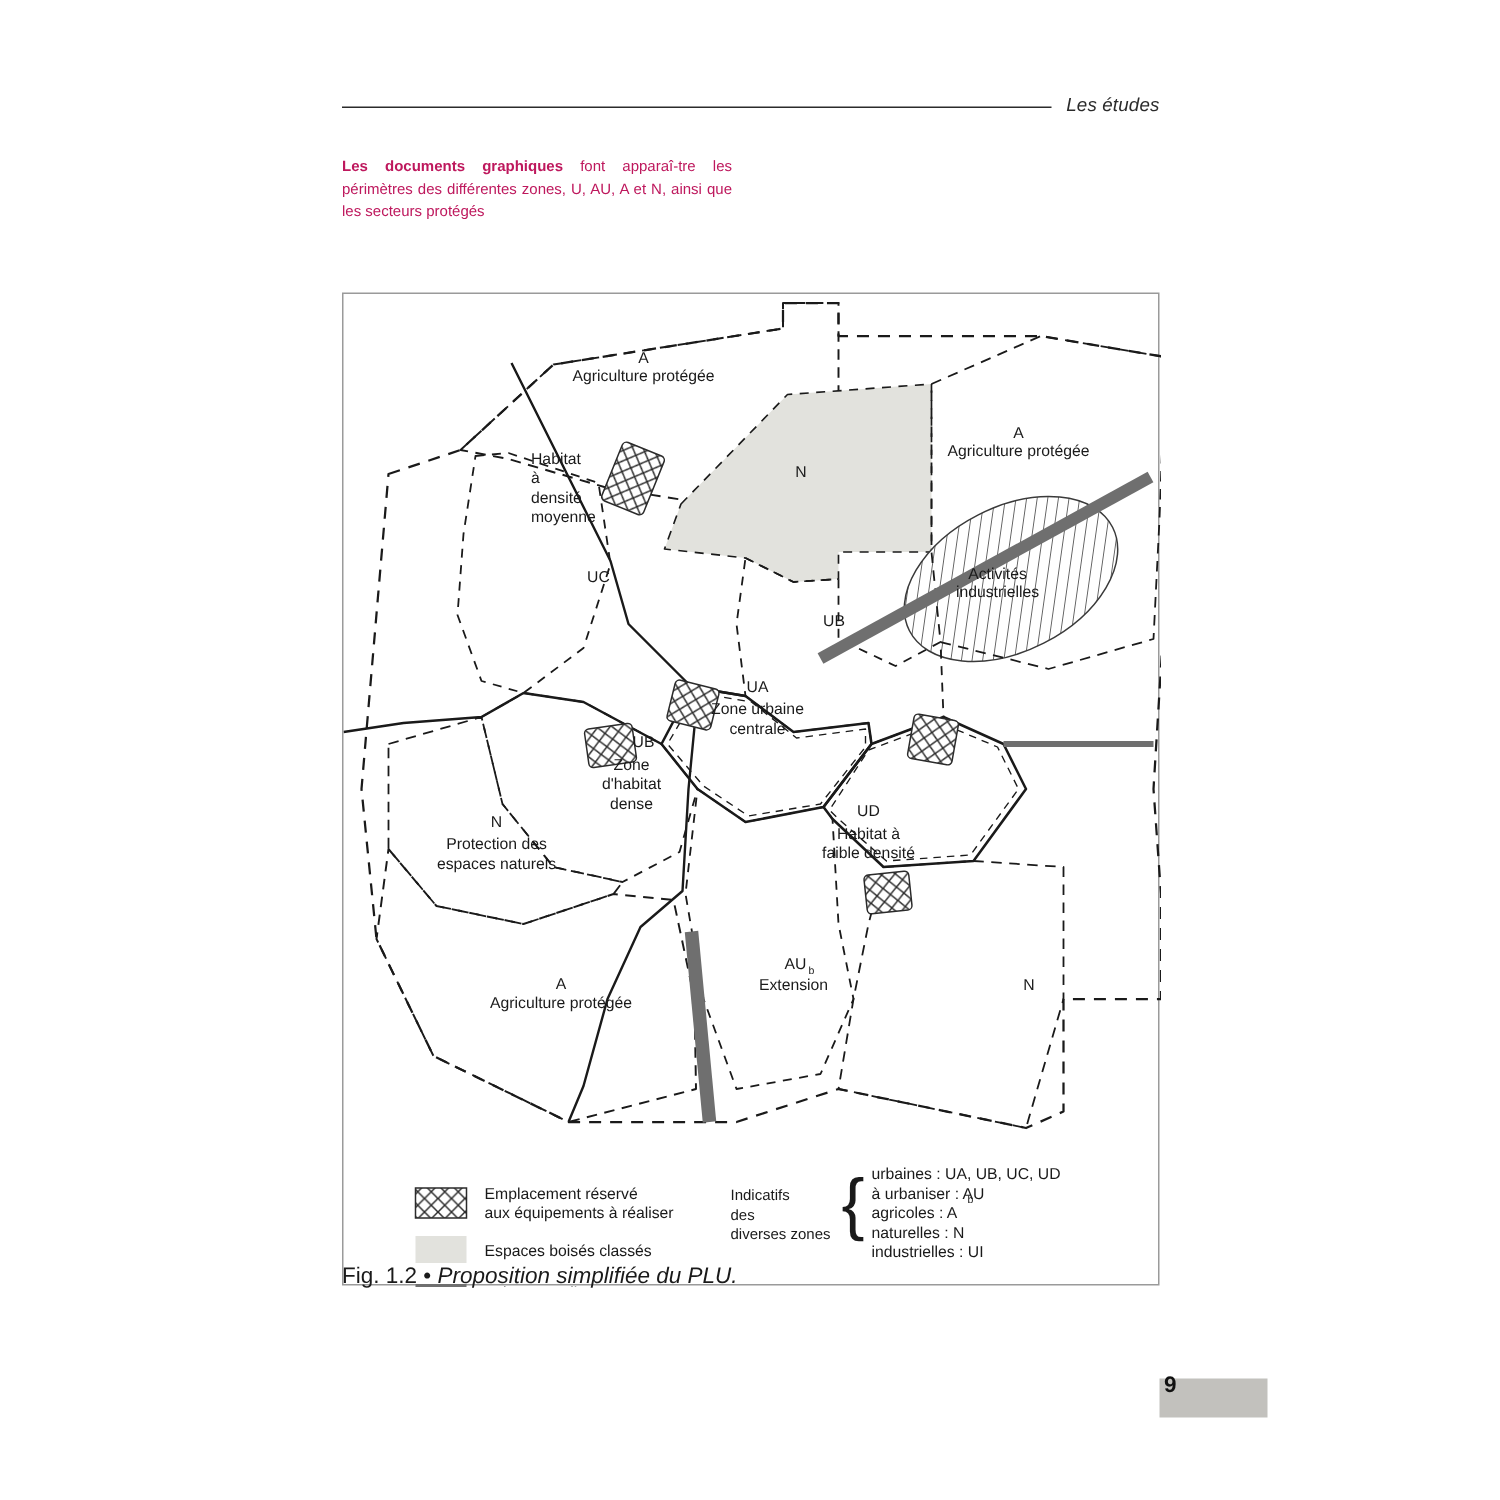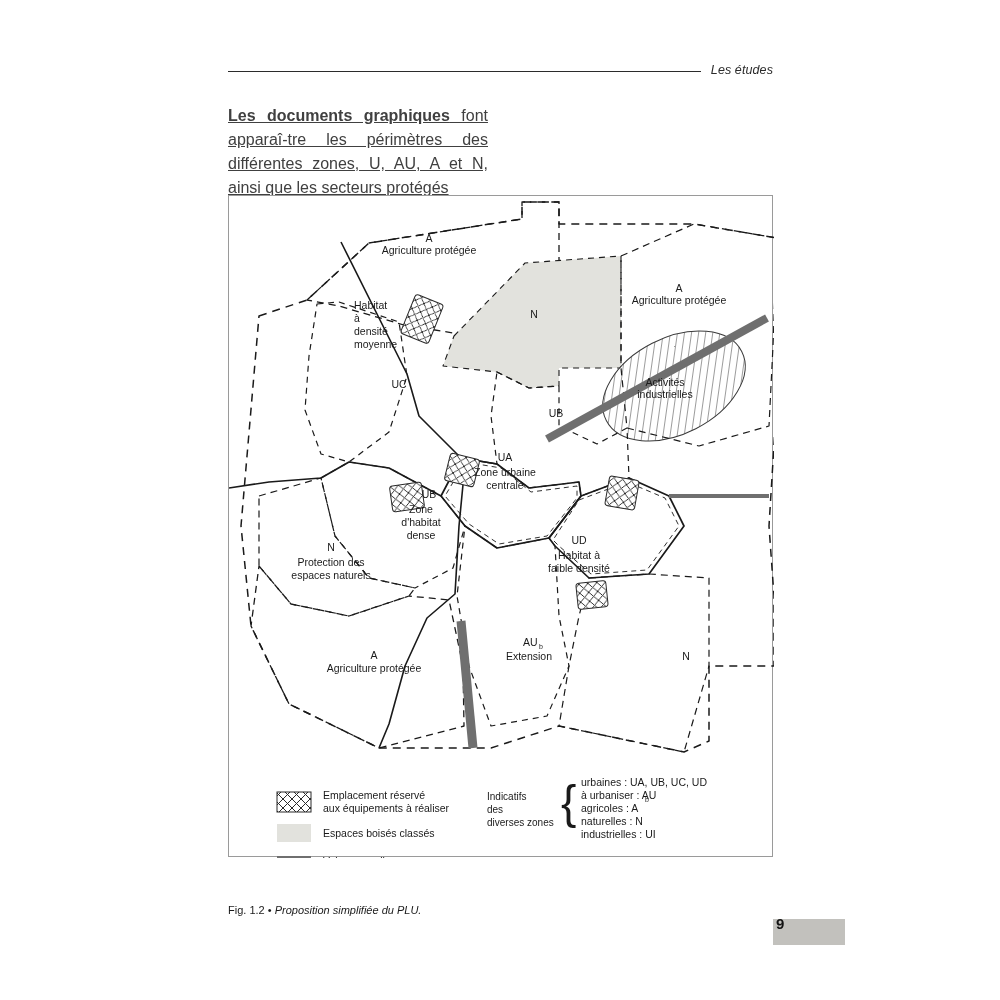--- a/index.html
+++ b/index.html
@@ -23,32 +23,32 @@
   }
   .runhead .rh-text{
     font-style:italic;font-size:12.5px;color:#2b2b2b;white-space:nowrap;letter-spacing:.1px;
   }
 
   
   .bodycols{
     position:absolute;left:228px;top:104px;width:545px;
     display:flex;gap:24px;
   }
-  .col{width:260px;font-size:16px;line-height:1.5;color:#404040;text-align:justify;text-decoration:underline;}
+  .col{width:260px;font-size:10px;line-height:1.5;color:#be185d;text-align:justify;}
   .col b{font-weight:bold;}
 
   
   .figframe{
     position:absolute;left:228px;top:195px;width:545px;height:662px;
     border:1px solid #9a9a9a;background:#ffffff;box-sizing:border-box;
   }
   .figsvg{position:absolute;left:0;top:0;width:545px;height:662px;}
 
   .figcap{
-    position:absolute;left:228px;top:904px;font-size:11px;color:#1a1a1a;white-space:nowrap;
+    position:absolute;left:228px;top:842px;font-size:15px;color:#1a1a1a;white-space:nowrap;
   }
   .figcap .capnum{font-style:normal;}
   .figcap .captitle{font-style:italic;}
 
   
   .folio-bar{
     position:absolute;left:773px;top:919px;width:72px;height:26px;background:#c2c1bd;
   }
   .folio-num{
     position:absolute;left:776px;top:915px;font-size:15px;font-weight:bold;color:#111;

